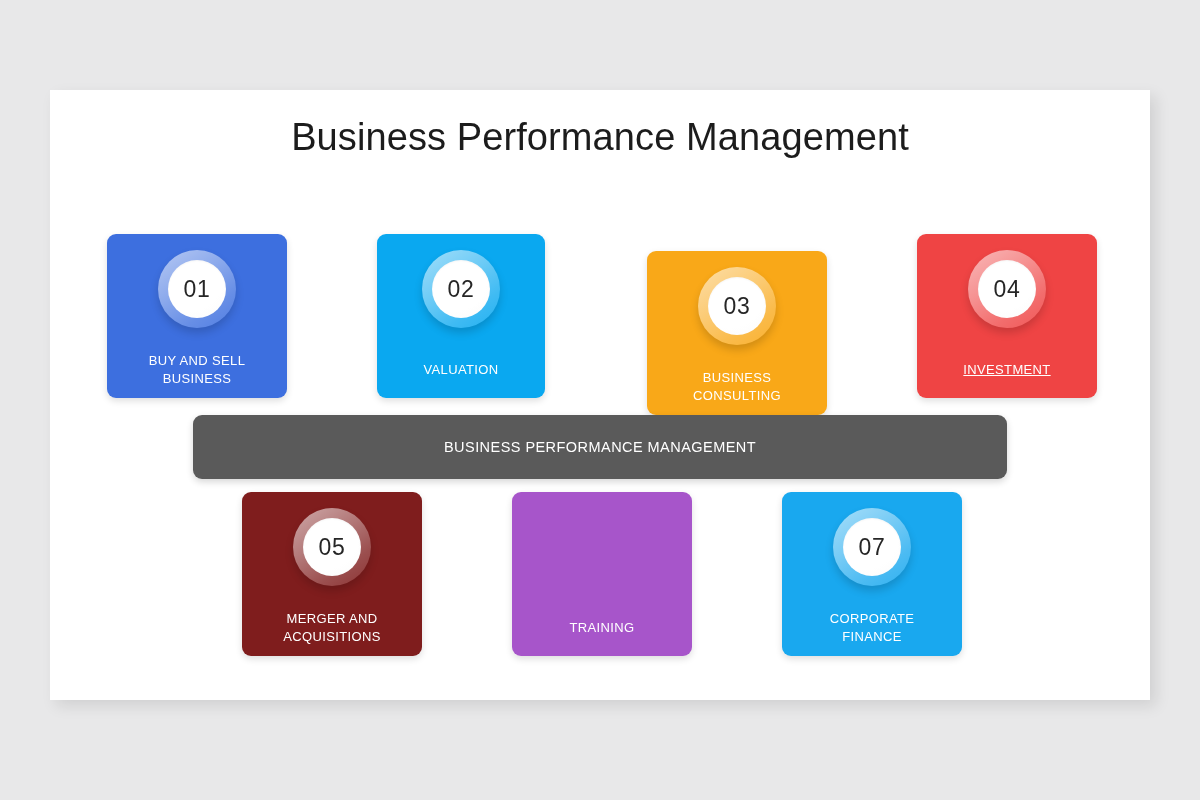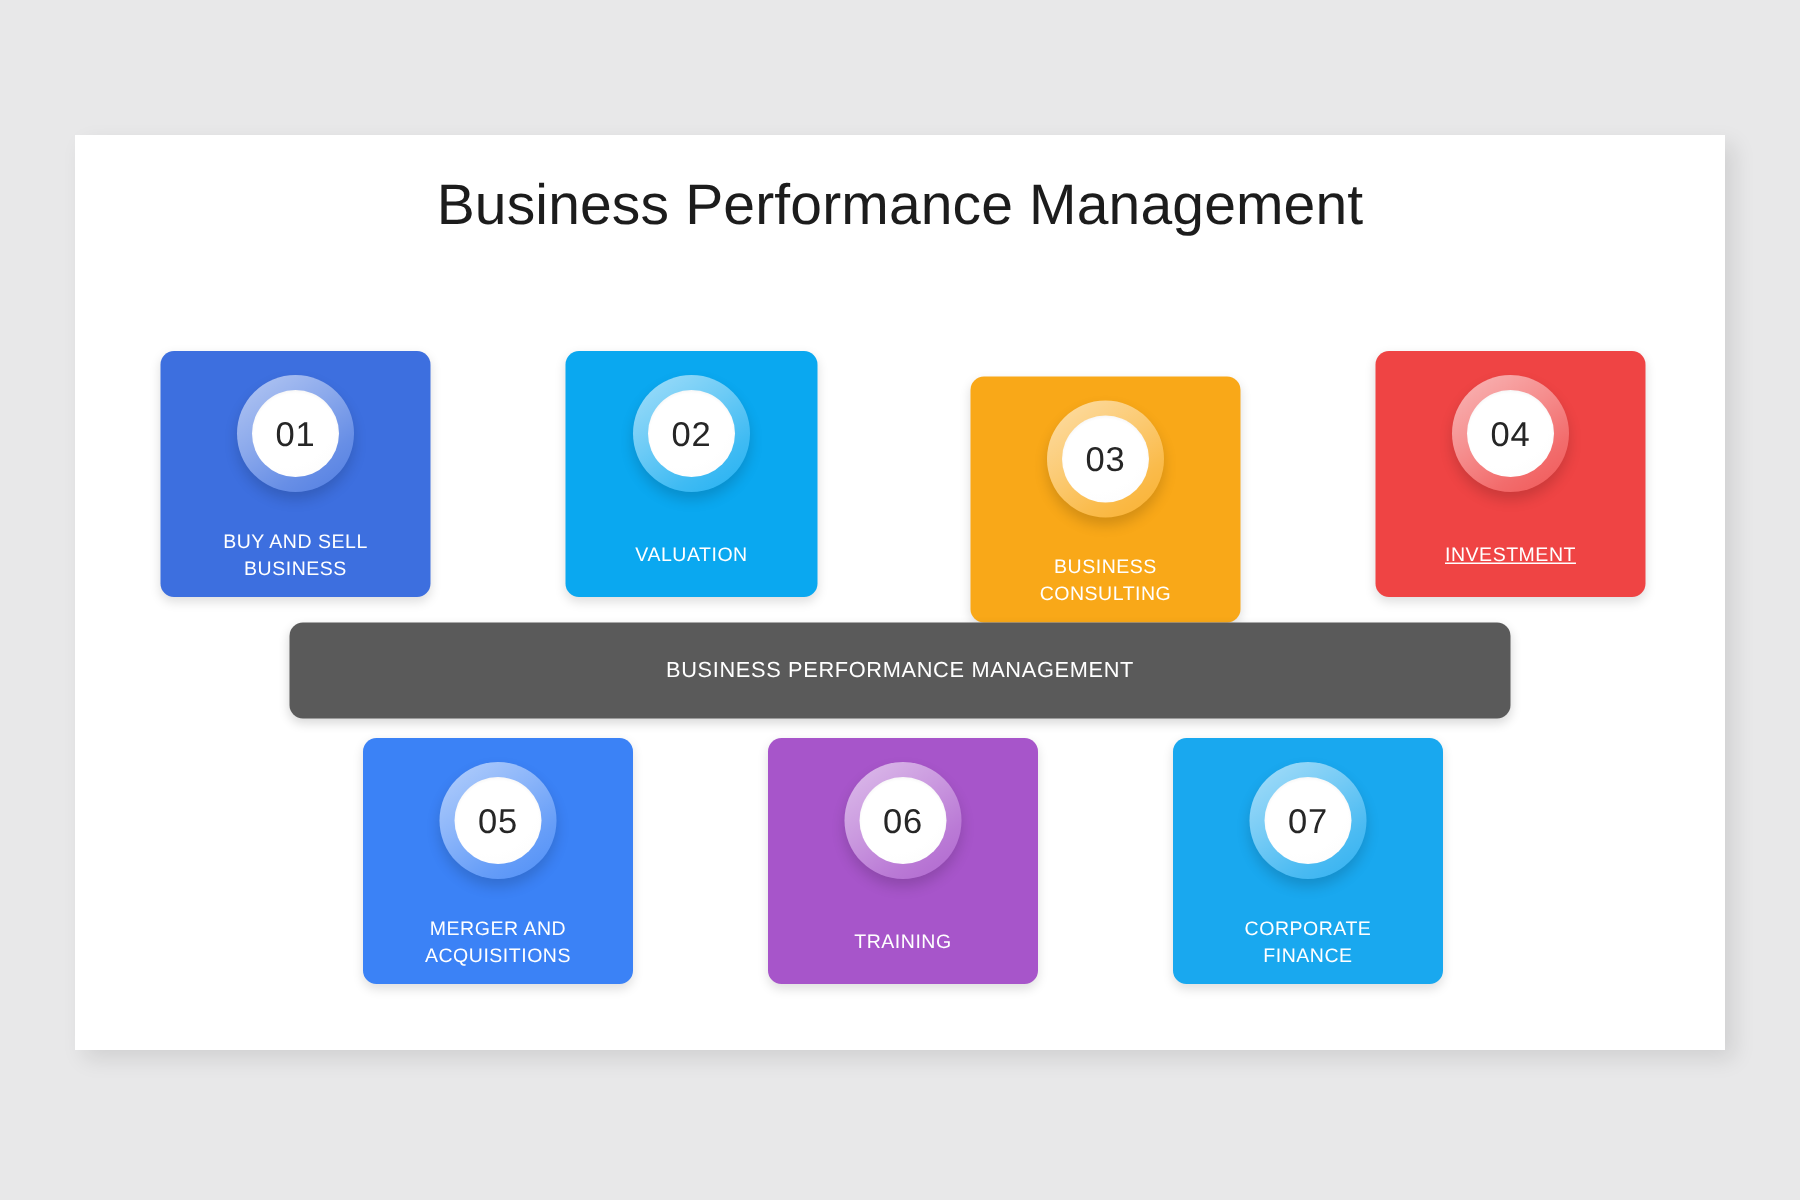--- a/index.html
+++ b/index.html
@@ -176,37 +176,31 @@
         </div>
         <div class="card-label" style="top: 126.75px; text-decoration: underline;">INVESTMENT</div>
       </div>
     </div>
 
   <div class="banner" id="banner" style="left: 143px; top: 325px; width: 814px; height: 64px; background: rgb(90, 90, 90);">
     <span>BUSINESS PERFORMANCE MANAGEMENT</span>
   </div>
 
   <div id="cards-bottom">
-      <div class="card" style="left: 192px; top: 402px; width: 180px; height: 164px; background: #3b82f6;">
+      <div class="card" style="left: 192px; top: 402px; width: 180px; height: 164px; background: #7f1d1d;">
         <div class="card-circle" style="top: 16px; width: 78px; height: 78px;">
           <div class="ring"></div>
           <div class="disc" style="left: 10px; top: 10px; width: 58px; height: 58px;">
             <span>05</span>
           </div>
         </div>
         <div class="card-label" style="top: 117.5px;">MERGER AND
 ACQUISITIONS</div>
       </div>
       <div class="card" style="left: 462px; top: 402px; width: 180px; height: 164px; background: rgb(167, 85, 202);">
-        <div class="card-circle" style="top: 16px; width: 78px; height: 78px;">
-          <div class="ring"></div>
-          <div class="disc" style="left: 10px; top: 10px; width: 58px; height: 58px;">
-            <span>06</span>
-          </div>
-        </div>
         <div class="card-label" style="top: 126.75px;">TRAINING</div>
       </div>
       <div class="card" style="left: 732px; top: 402px; width: 180px; height: 164px; background: rgb(25, 168, 239);">
         <div class="card-circle" style="top: 16px; width: 78px; height: 78px;">
           <div class="ring"></div>
           <div class="disc" style="left: 10px; top: 10px; width: 58px; height: 58px;">
             <span>07</span>
           </div>
         </div>
         <div class="card-label" style="top: 117.5px;">CORPORATE

